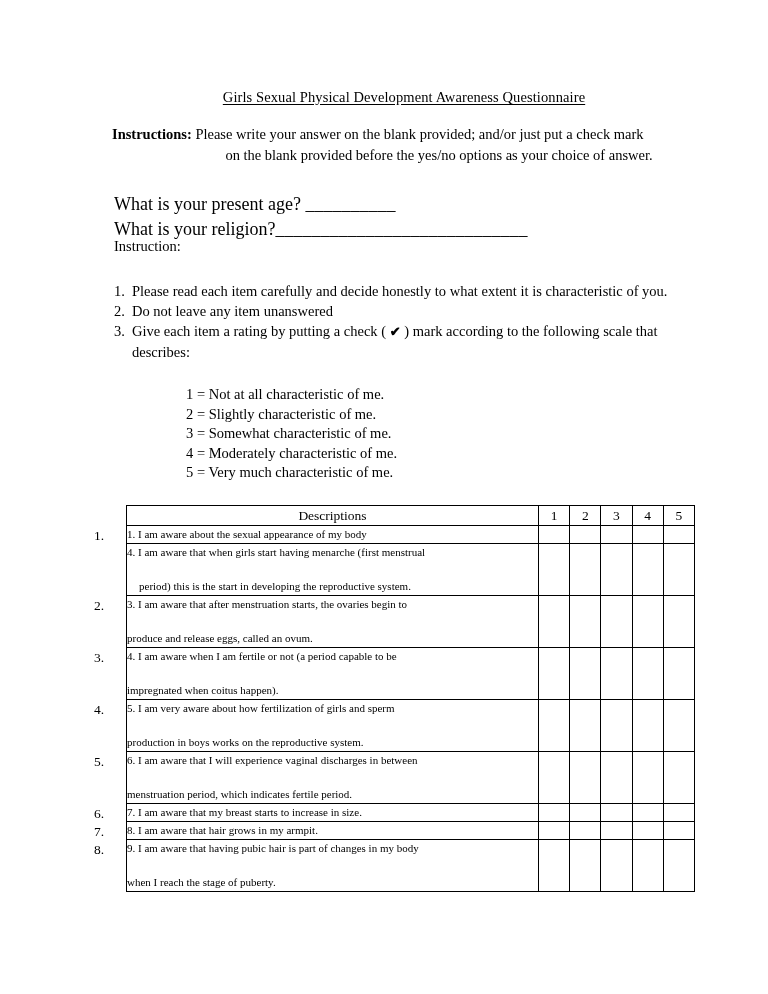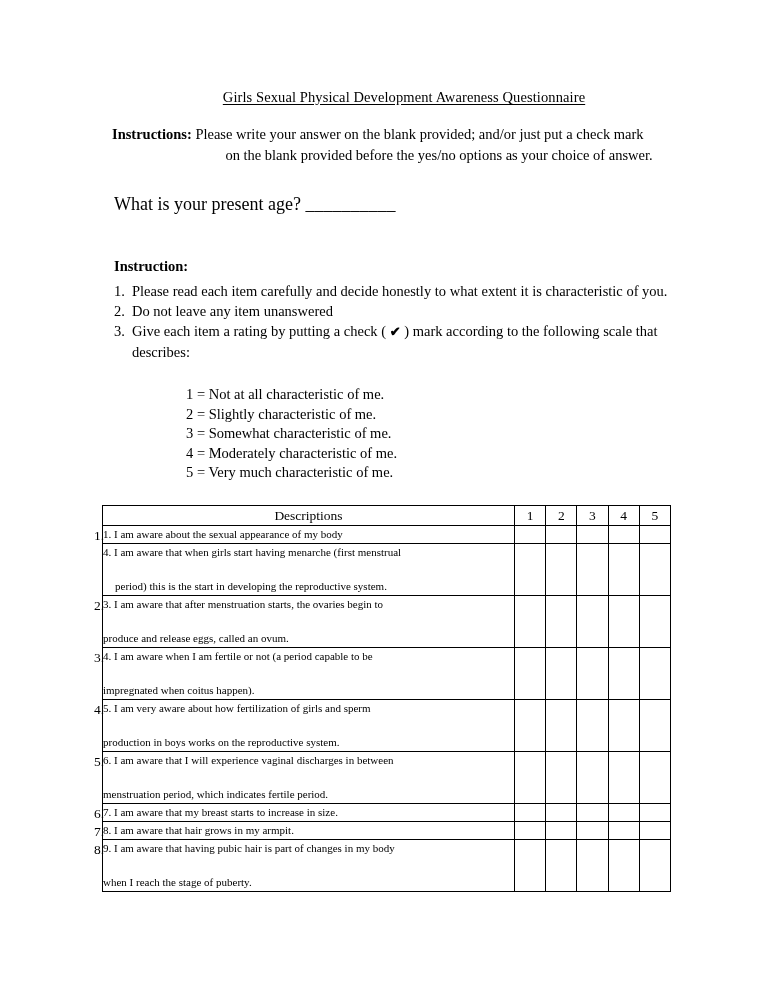--- a/index.html
+++ b/index.html
@@ -68,23 +68,23 @@
   }
   .field-age { top: 194px; }
   .field-religion { top: 219px; }
   .blank {
     letter-spacing: 0px;
   }
 
   .instruction-label {
     position: absolute;
     left: 114px;
-    top: 256px;
-    font-size: 14.5px;
-    font-weight: bold;
+    top: 236px;
+    font-size: 14.5px;
+    font-weight: normal;
     line-height: 20px;
   }
 
   
   .numbered-list {
     position: absolute;
     left: 114px;
     top: 281px;
     width: 566px;
     font-size: 14.5px;
@@ -117,21 +117,21 @@
 
   
   .table-wrap {
     position: absolute;
     left: 78px;
     top: 505px;
     width: 612px;
   }
   table.survey {
     border-collapse: collapse;
-    margin-left: 24px;
+    margin-left: 48px;
     width: 568px;
     table-layout: fixed;
     font-size: 13.5px;
     border-radius: 27px;
   }
   table.survey td, table.survey th {
     border: 1px solid #000000;
     padding: 0;
     vertical-align: top;
     font-weight: normal;
@@ -182,20 +182,21 @@
 
   <div class="doc-title"><span>Girls Sexual Physical Development Awareness Questionnaire</span></div>
 
   <div class="instructions-block">
     <span class="lead">Instructions:</span><span> Please write your answer on the blank provided; and/or just put a check mark</span>
     <span class="instructions-line2">on the blank provided before the yes/no options as your choice of answer.</span>
   </div>
 
   <div class="field-row field-age"><span>What is your present age? </span><span class="blank">__________</span></div>
 
+  <div class="field-row field-religion"><span>What is your religion?</span><span class="blank">____________________________</span></div>
 
   <div class="instruction-label">Instruction:</div>
 
   <div class="numbered-list">
     <div class="numbered-item">
       <span class="num">1.</span>
       <span>Please read each item carefully and decide honestly to what extent it is characteristic of you.</span>
     </div>
     <div class="numbered-item">
       <span class="num">2.</span>

